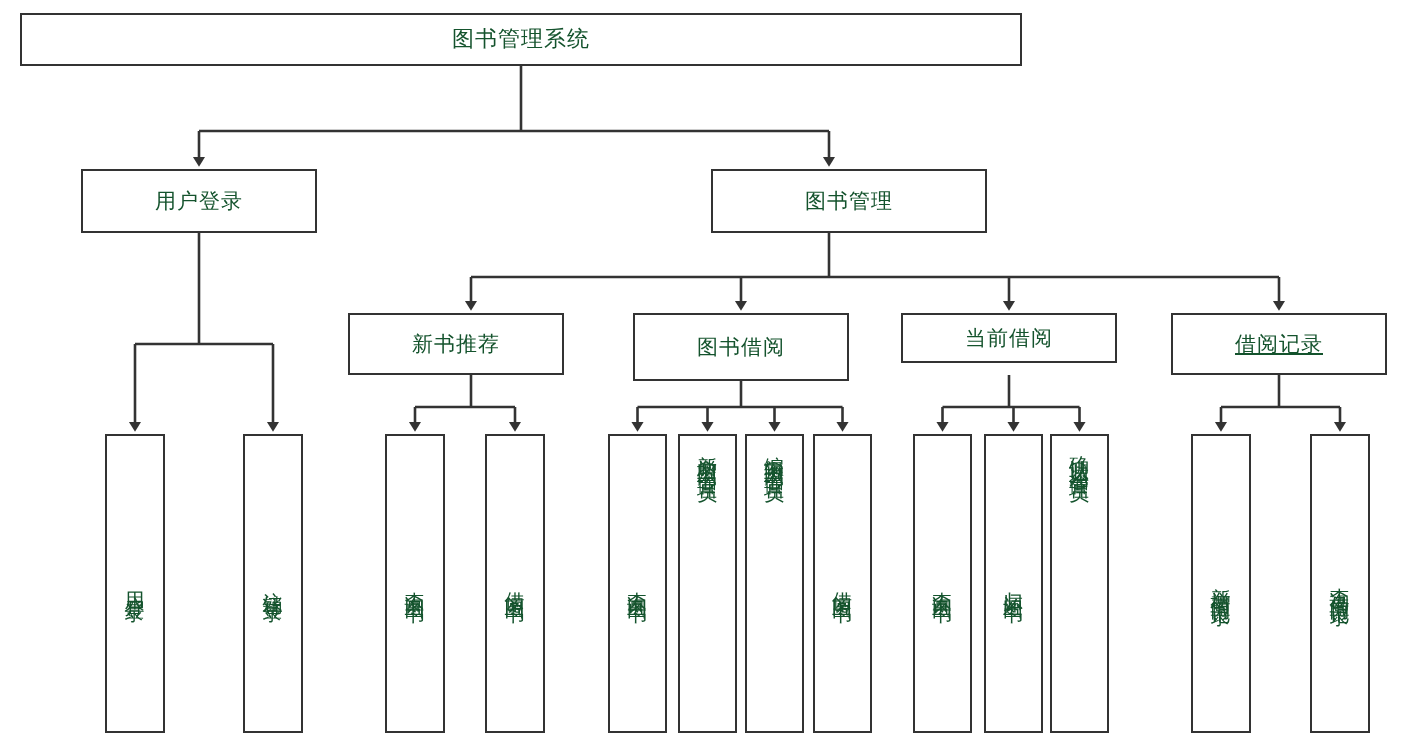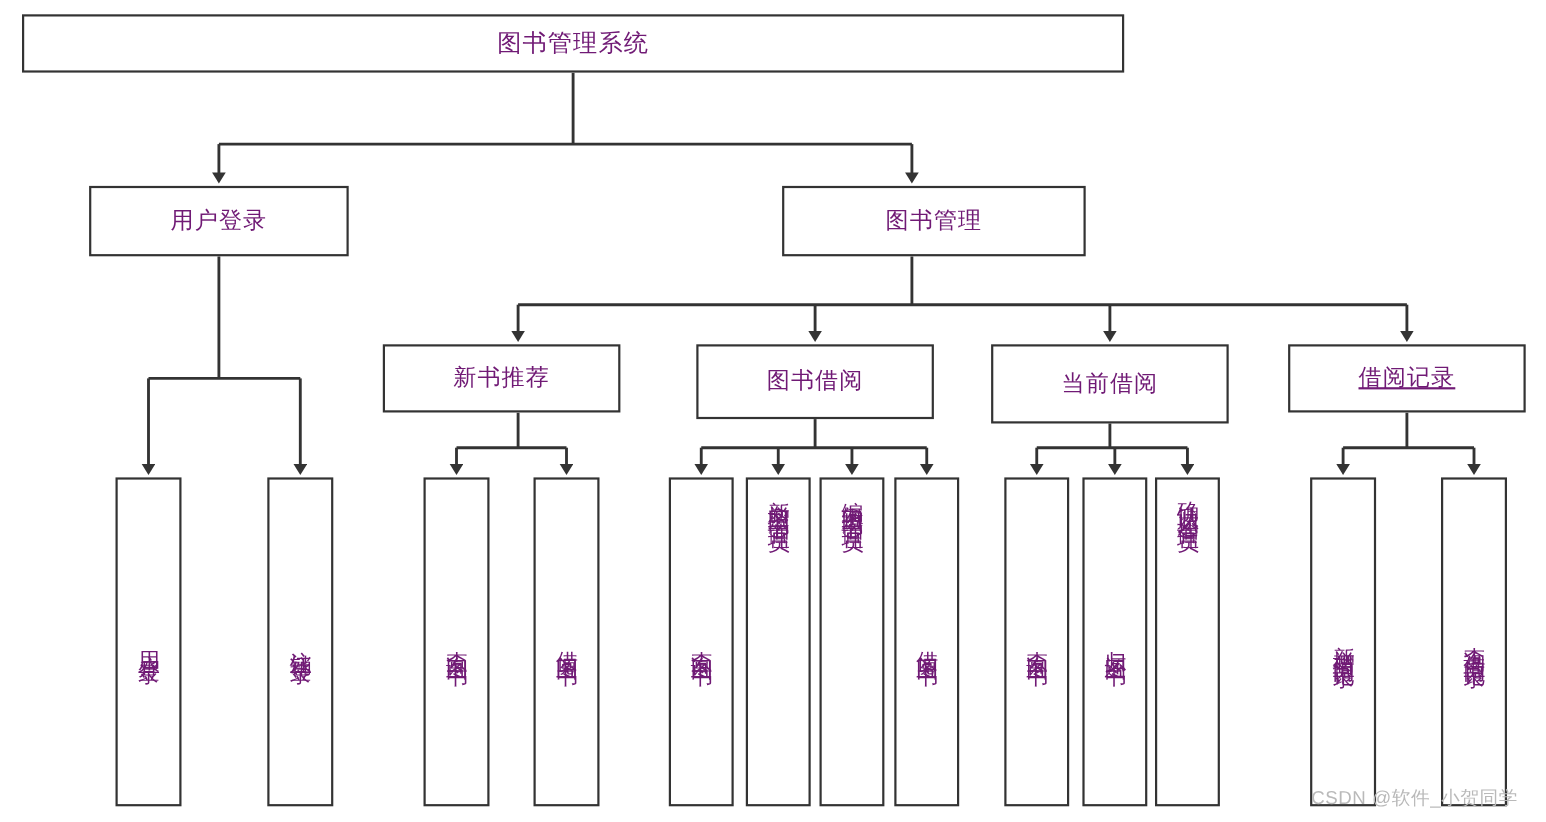--- a/index.html
+++ b/index.html
@@ -27,21 +27,21 @@
     pointer-events: none;
   }
   .node {
     position: absolute;
     box-sizing: border-box;
     background: #ffffff;
     border: 2px solid #333333;
     display: flex;
     align-items: center;
     justify-content: center;
-    color: #701a75;
+    color: #14532d;
     z-index: 2;
   }
   .node .label {
     display: block;
     text-align: center;
     line-height: 1.12;
   }
   
   .node.h .label {
     font-size: 21px;
@@ -144,21 +144,21 @@
       </div>
       <div class="node h" style="left: 711px; top: 169px; width: 276px; height: 64px;">
         <span class="label">图书管理</span>
       </div>
       <div class="node h" style="left: 348px; top: 313px; width: 216px; height: 62px;">
         <span class="label">新书推荐</span>
       </div>
       <div class="node h" style="left: 633px; top: 313px; width: 216px; height: 68px;">
         <span class="label">图书借阅</span>
       </div>
-      <div class="node h" style="left: 901px; top: 313px; width: 216px; height: 72px; justify-content: center;">
+      <div class="node h" style="left: 901px; top: 313px; width: 216px; height: 50px; justify-content: center;">
         <span class="label">当前借阅</span>
       </div>
       <div class="node h" style="left: 1171px; top: 313px; width: 216px; height: 62px; text-decoration: underline;">
         <span class="label">借阅记录</span>
       </div>
       <div class="node v center" style="left: 105px; top: 434px; width: 60px; height: 299px;">
         <span class="label">用户登录</span>
       </div>
       <div class="node v center" style="left: 243px; top: 434px; width: 60px; height: 299px;">
         <span class="label">注销登录</span>
@@ -191,15 +191,14 @@
         <span class="label">确认归还（管理员）</span>
       </div>
       <div class="node v center" style="left: 1191px; top: 434px; width: 60px; height: 299px;">
         <span class="label">新增借阅记录</span>
       </div>
       <div class="node v center" style="left: 1310px; top: 434px; width: 60px; height: 299px;">
         <span class="label">查询借阅记录</span>
       </div>
     </div>
 
-  <div class="watermark" style="left: 1192px; top: 714px;">CSDN @软件_小贺同学</div>
 
 </div>
 
 </body></html>

